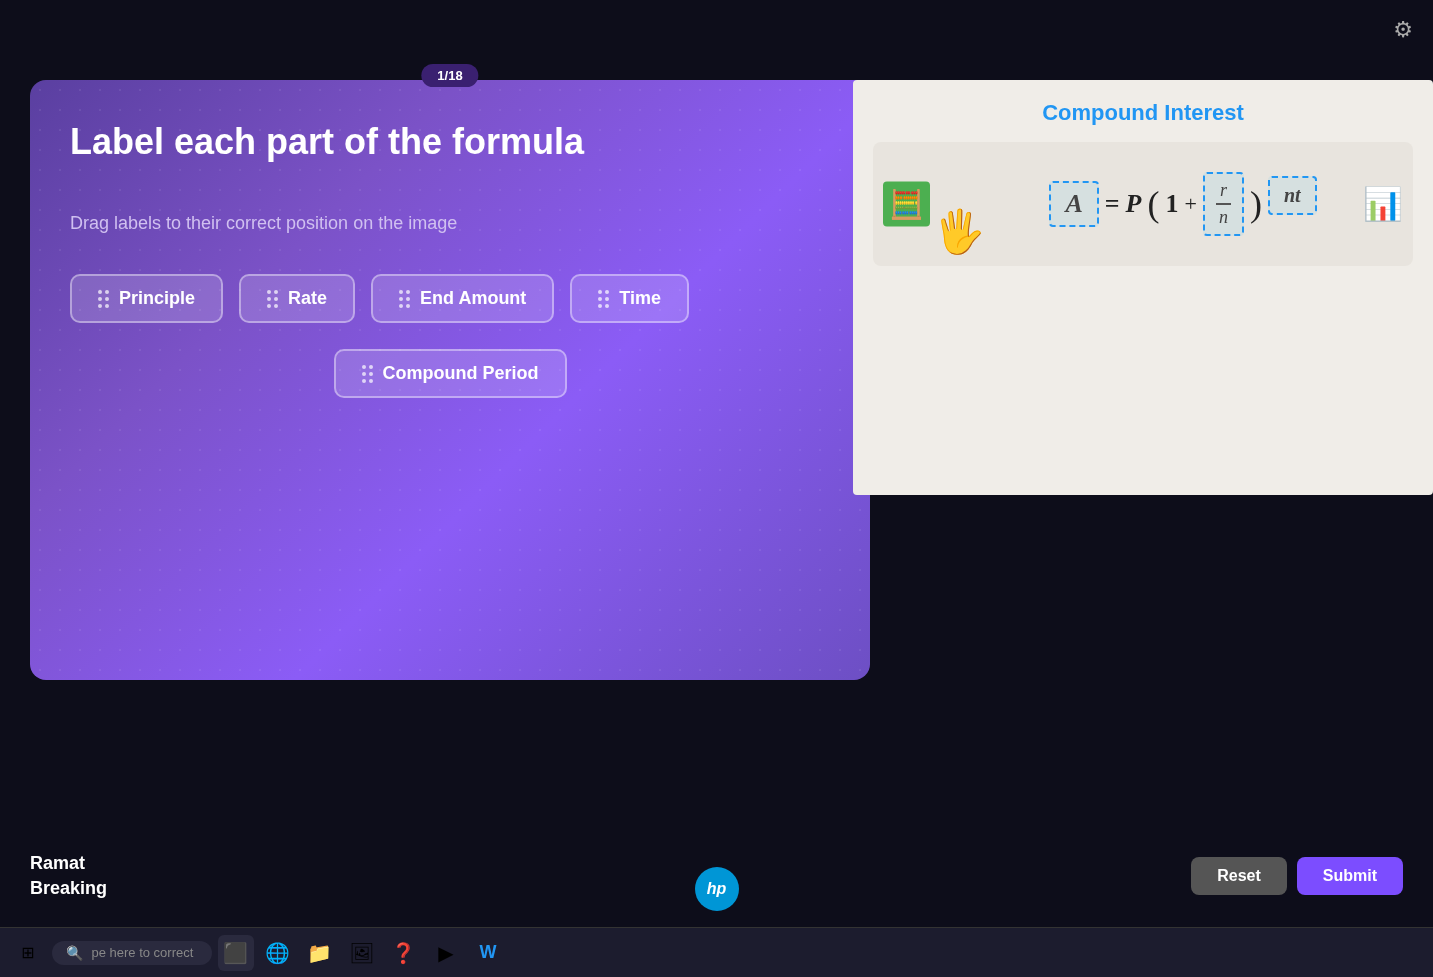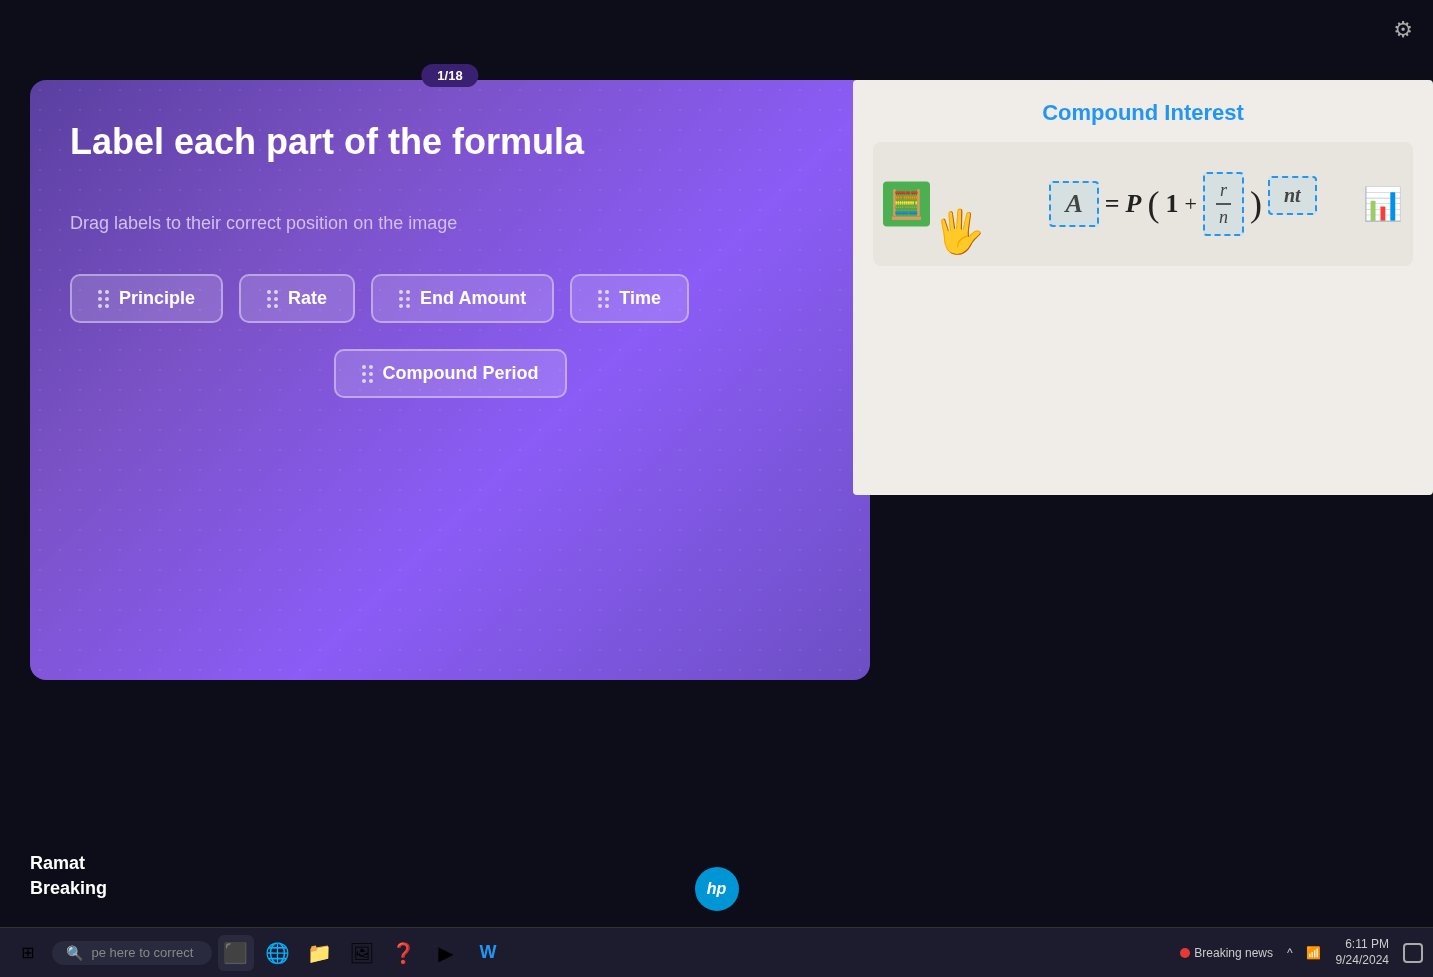--- a/index.html
+++ b/index.html
@@ -463,20 +463,24 @@
 
     <div class="chart-icon">📊</div>
   </div>
 </div>
 
 <div class="bottom-bar">
   <div class="user-name">
     <div>Ramat</div>
     <div>Breaking</div>
   </div>
+  <div class="action-buttons">
+    <button class="btn-reset">Reset</button>
+    <button class="btn-submit">Submit</button>
+  </div>
 </div>
 
 <div class="hp-logo">
   <div class="hp-circle">hp</div>
 </div>
 
 <div class="taskbar">
 
   <div class="taskbar-app" style="font-size:16px;">⊞</div>
 
@@ -486,26 +490,13 @@
   </div>
 
   <div class="taskbar-app" style="background:#2a2a3e;">⬛</div>
   <div class="taskbar-app">🌐</div>
   <div class="taskbar-app">📁</div>
   <div class="taskbar-app">🖼</div>
   <div class="taskbar-app">❓</div>
   <div class="taskbar-app">▶</div>
   <div class="taskbar-app" style="color:#2196F3; font-weight:900; font-size:18px;">W</div>
 
-  <div class="taskbar-right">
-    <div class="taskbar-news">
-      <span style="width:10px;height:10px;background:#e53935;border-radius:50%;display:inline-block;"></span>
-      <span>Breaking news</span>
-    </div>
-    <span>^</span>
-    <span>📶</span>
-    <div class="taskbar-clock">
-      <div>6:11 PM</div>
-      <div>9/24/2024</div>
-    </div>
-    <div class="taskbar-notif"></div>
-  </div>
 </div>
 
 </body></html>

